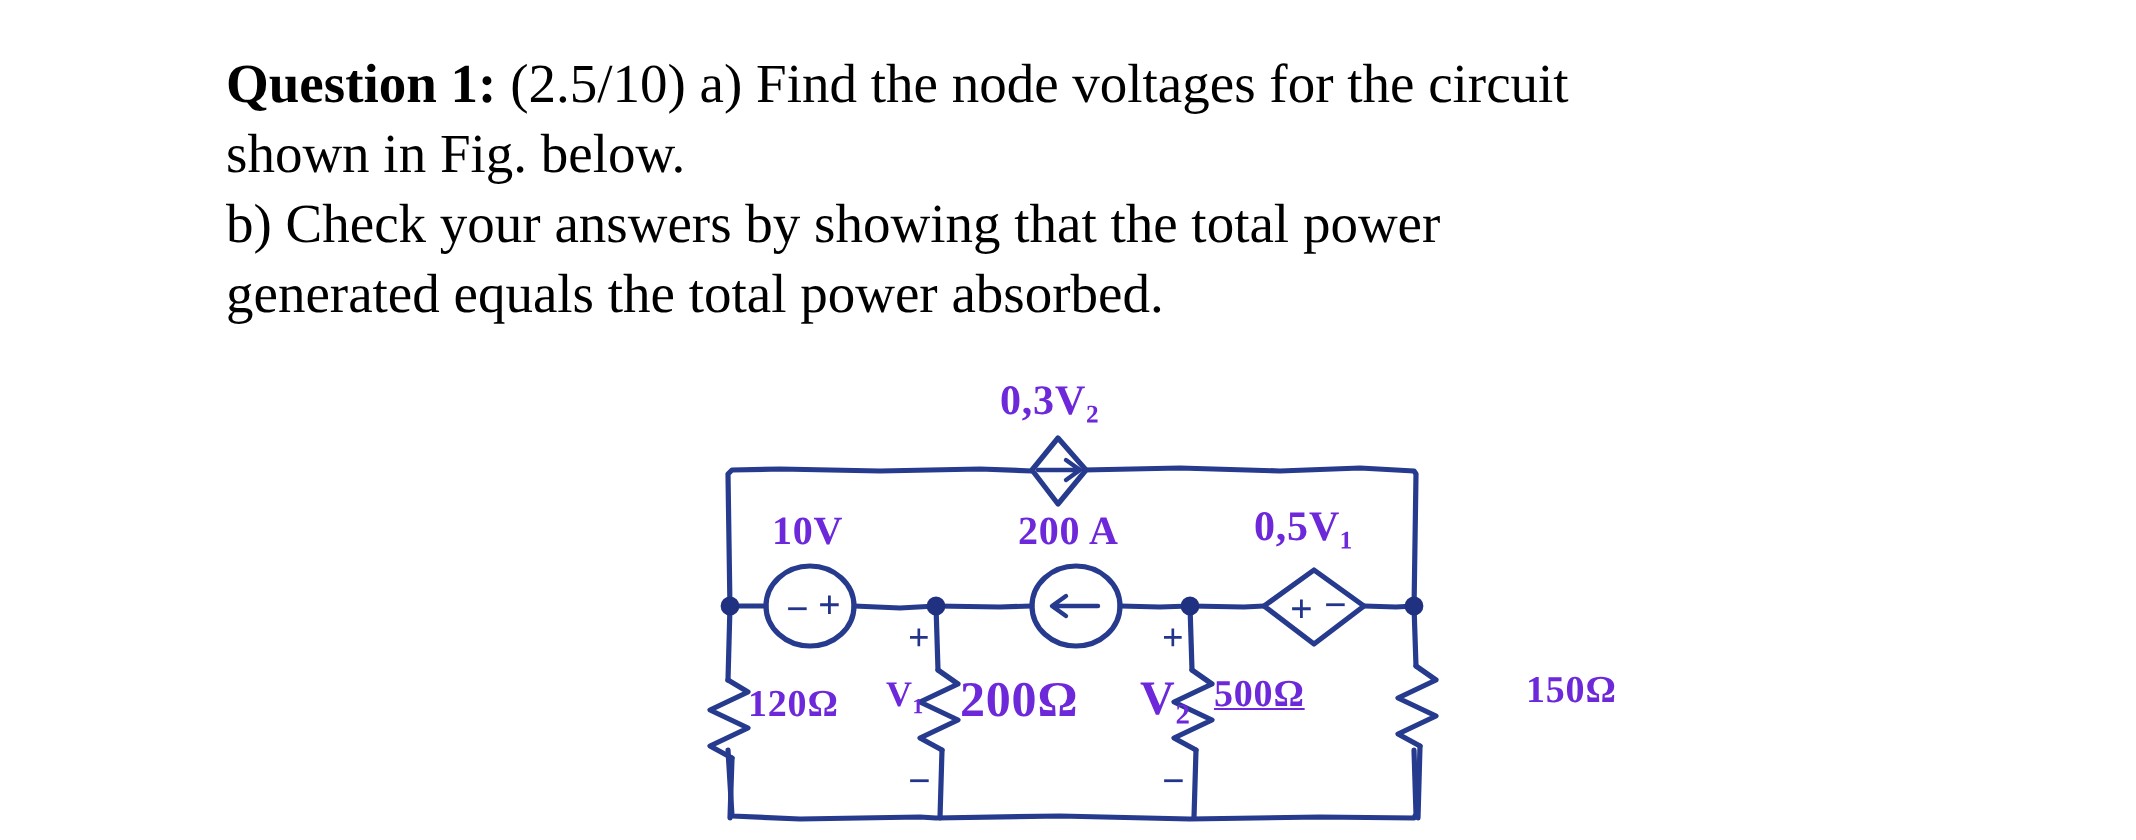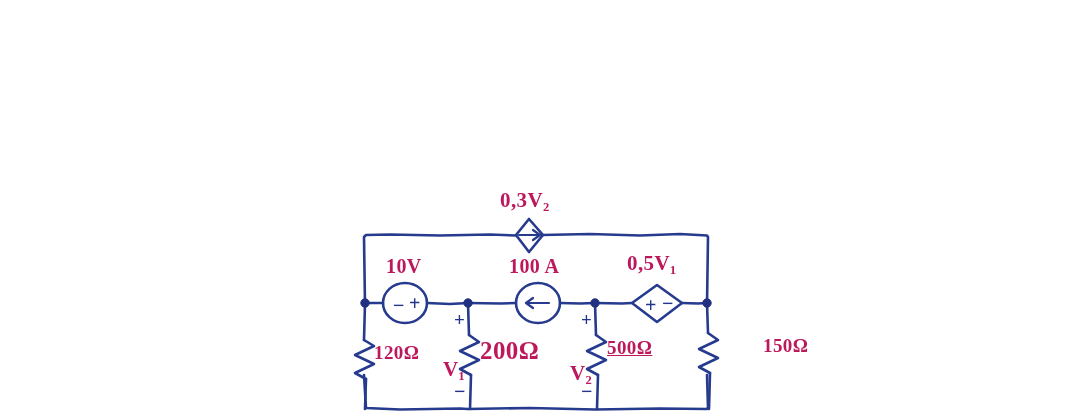--- a/index.html
+++ b/index.html
@@ -65,38 +65,44 @@
     stroke-linejoin: round;
   }
   .node-dot {
     fill: #1f3180;
     stroke: #1f3180;
     stroke-width: 1;
   }
   .hand-text {
     position: absolute;
     font-family: "Liberation Serif", serif;
-    color: #be185d;
+    color: #6d28d9;
     font-weight: bold;
     white-space: nowrap;
     letter-spacing: 0.4px;
   }
   .sign {
     position: absolute;
     color: #23358a;
     font-family: "Liberation Serif", serif;
     font-weight: bold;
     line-height: 1;
   }
 </style>
 </head>
 <body>
 
 <div id="page">
 
+  <div class="statement">
+    <p><span class="q-label">Question 1:</span><span> (2.5/10) a) Find the node voltages for the circuit</span></p>
+    <p>shown in Fig. below.</p>
+    <p>b) Check your answers by showing that the total power</p>
+    <p>generated equals the total power absorbed.</p>
+  </div>
 
   <div id="figure">
 
     <svg width="500" height="235" viewBox="0 0 500 235">
 
       <path class="ink" d="M 35,120 L 34,52 L 36,50 L 60,49.5 L 110,50.5 L 160,49.5 L 186,50.5"></path>
 
       <path class="ink" d="M 212,50 L 260,49 L 310,50.5 L 350,49 L 377,50.5 L 378,52 L 377,120"></path>
 
       <path class="ink" d="M 186,50 L 199,34 L 213,50 L 199,67 Z"></path>
@@ -147,21 +153,21 @@
 
     <div class="hand-text" style="left:170px; top:3px; font-size:21px;">
       <span>0,3V₂</span>
     </div>
 
     <div class="hand-text" style="left:56px; top:70px; font-size:20px;">
       <span>10V</span>
     </div>
 
     <div class="hand-text" style="left:179px; top:70px; font-size:20px;">
-      <span>100 A</span>
+      <span>200 A</span>
     </div>
 
     <div class="hand-text" style="left:297px; top:66px; font-size:21px;">
       <span>0,5V₁</span>
     </div>
 
     <div class="hand-text" style="left:44px; top:157px; font-size:19px;">
       <span>120Ω</span>
     </div>
 
@@ -170,25 +176,25 @@
     </div>
 
     <div class="hand-text" style="left:277px; top:152px; font-size:19px;text-decoration:underline;">
       <span>500Ω</span>
     </div>
 
     <div class="hand-text" style="left:389px; top:150px; font-size:19px;margin-left:44px;">
       <span>150Ω</span>
     </div>
 
-    <div class="hand-text" style="left:113px; top:152px; font-size:21px;margin-top:20px;">
+    <div class="hand-text" style="left:113px; top:152px; font-size:18px;">
       <span>V₁</span>
     </div>
 
-    <div class="hand-text" style="left:240px; top:152px; font-size:21px;margin-top:24px;">
+    <div class="hand-text" style="left:240px; top:152px; font-size:24px;">
       <span>V₂</span>
     </div>
 
     <div class="sign" style="left:63px; top:110px; font-size:20px;">−</div>
     <div class="sign" style="left:79px; top:108px; font-size:20px;">+</div>
 
     <div class="sign" style="left:124px; top:125px; font-size:19px;">+</div>
     <div class="sign" style="left:124px; top:196px; font-size:20px;">−</div>
 
     <div class="sign" style="left:251px; top:125px; font-size:19px;">+</div>

